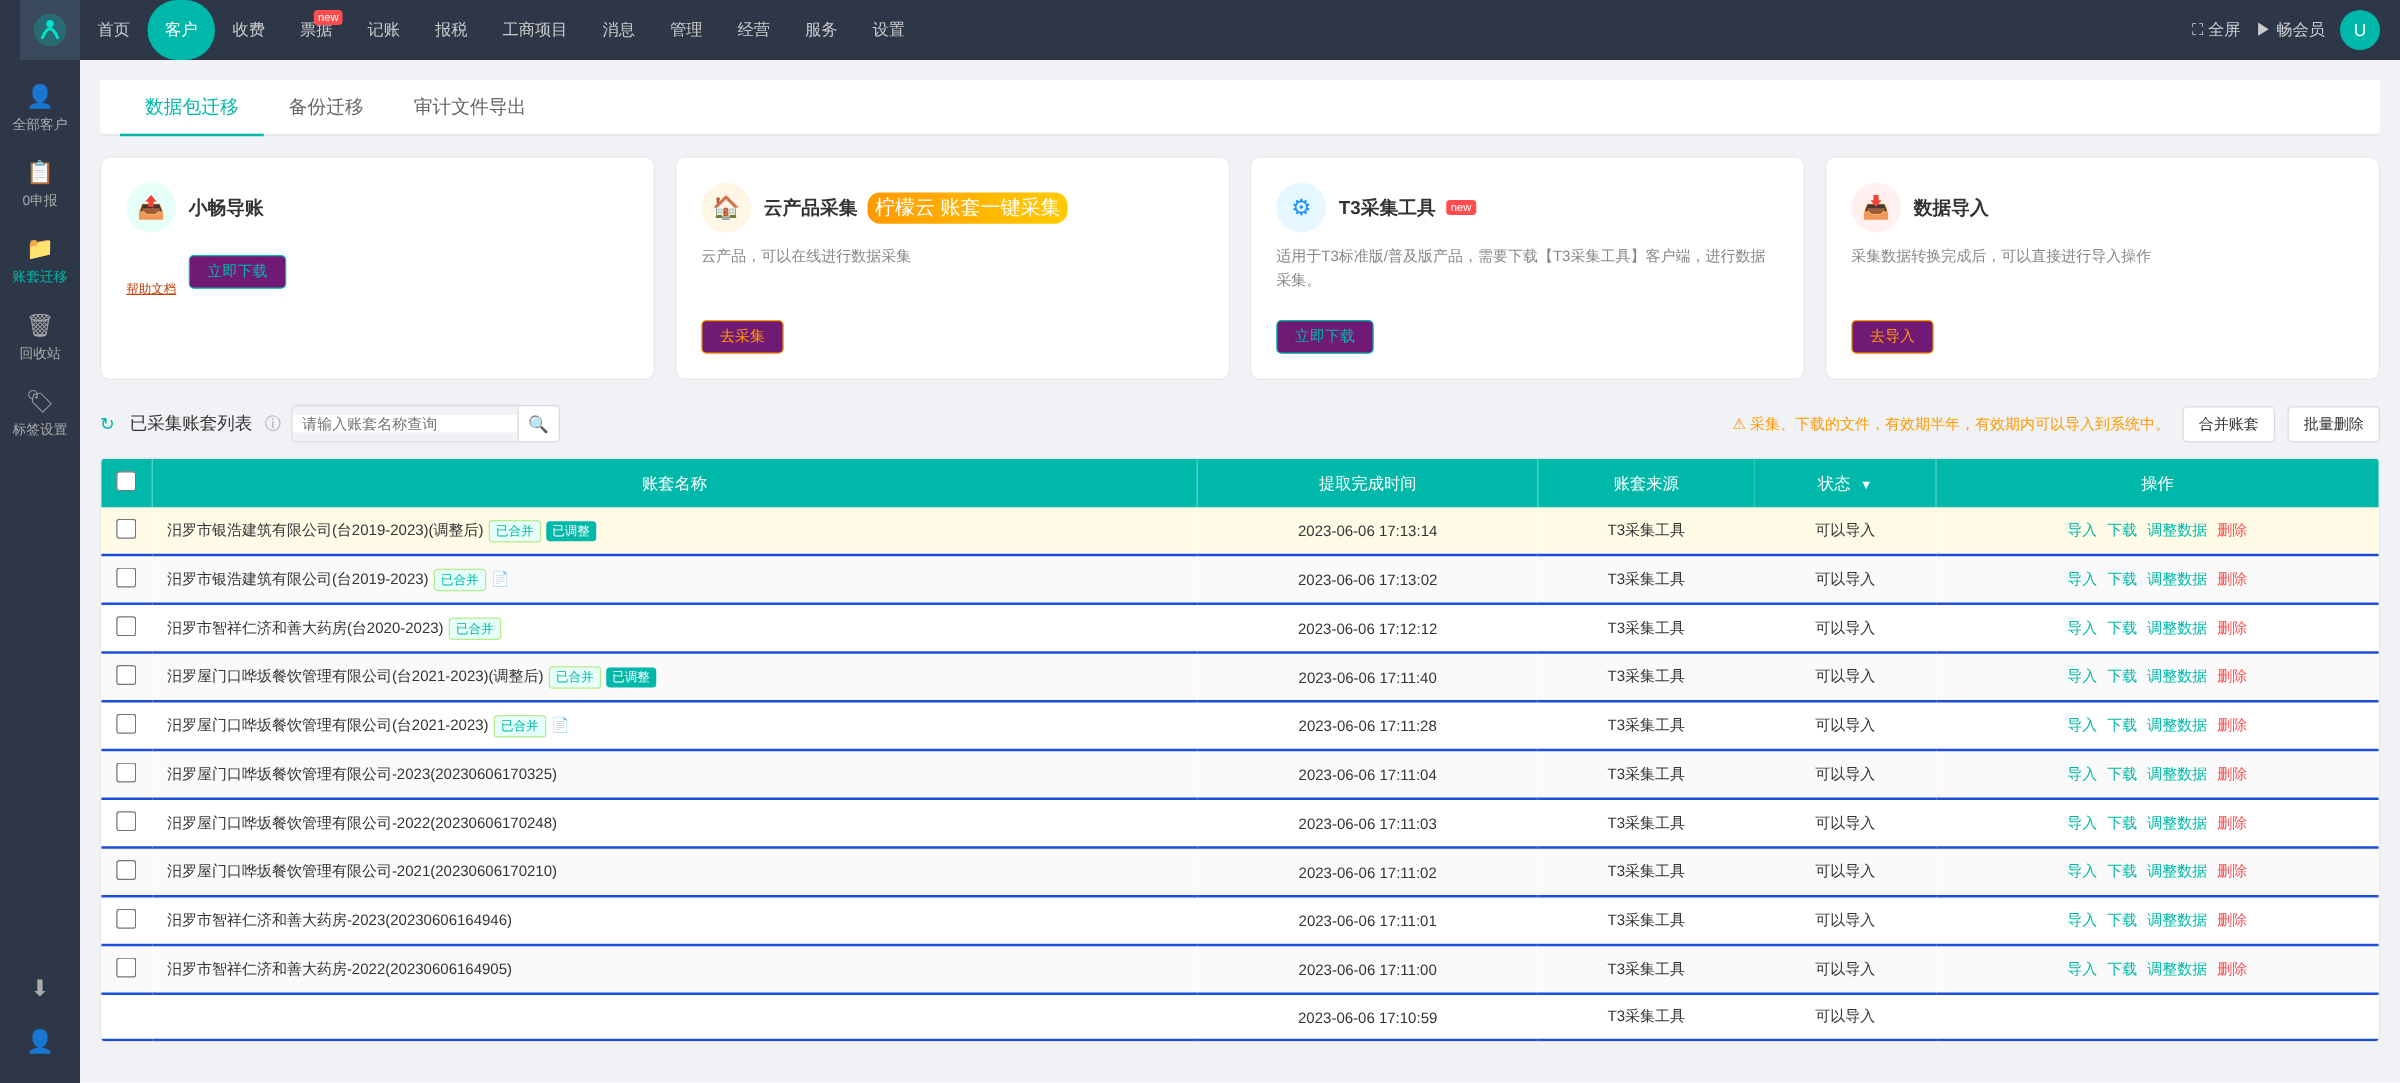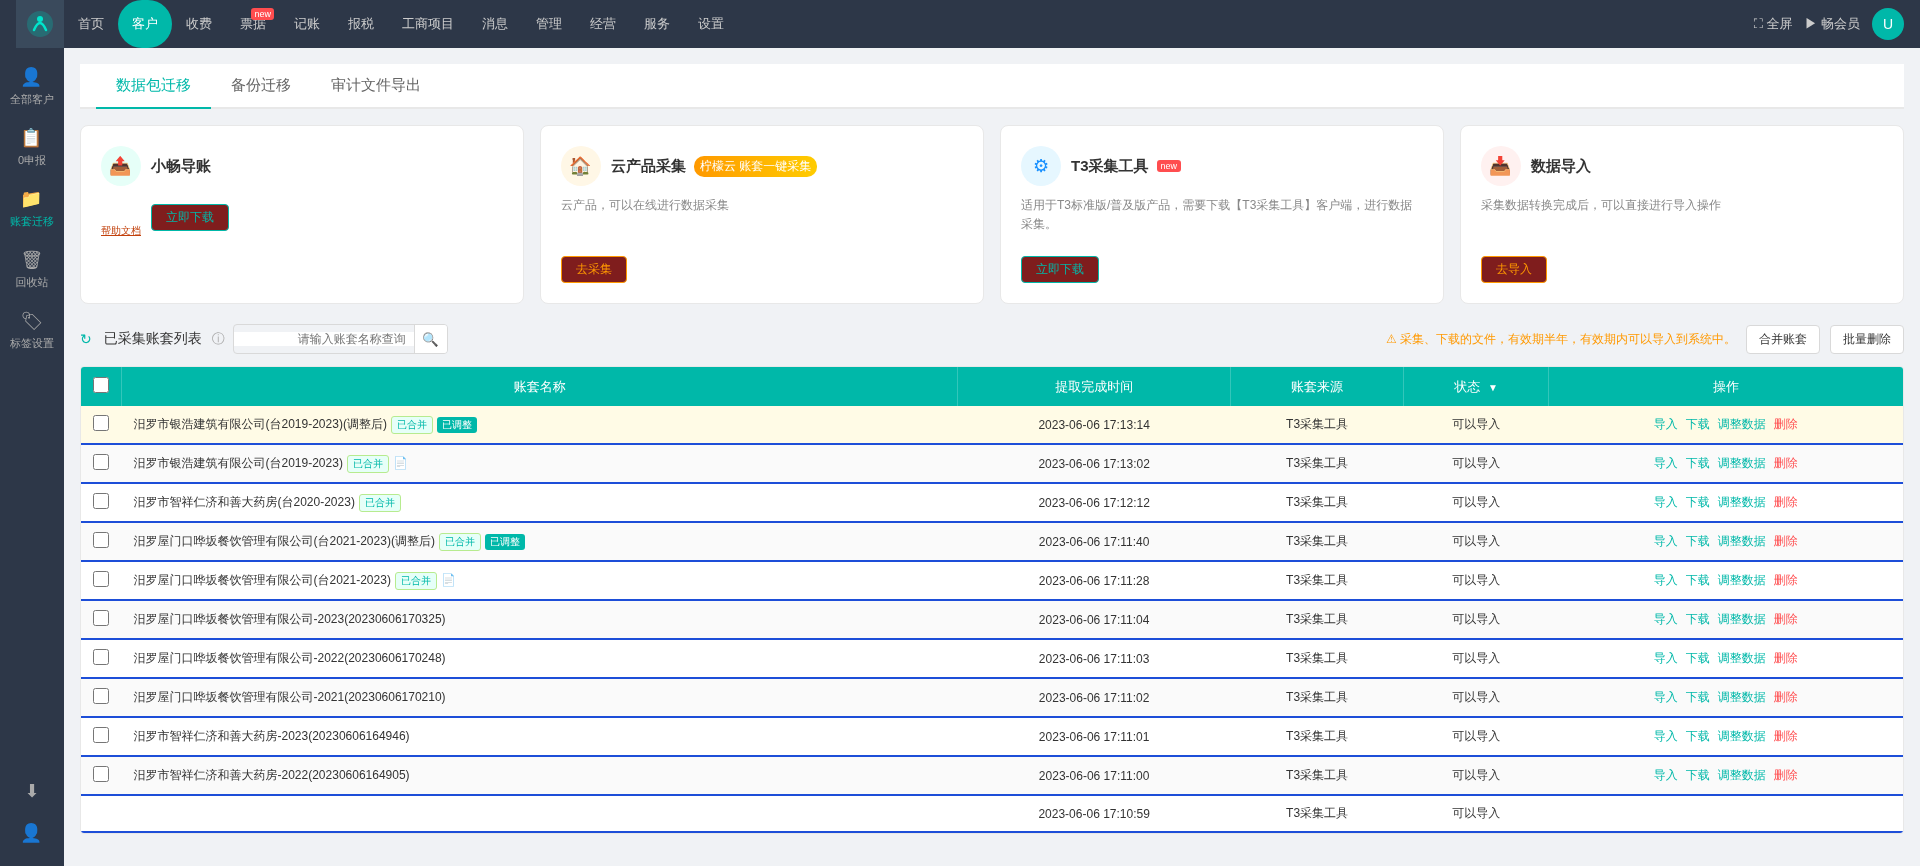--- a/index.html
+++ b/index.html
@@ -80,43 +80,43 @@
     .card-icon.orange { background: #fff7e6; color: #ff9900; }
     .card-icon.blue { background: #e6f7ff; color: #1890ff; }
     .card-icon.red { background: #fff1f0; color: #ff4d4f; }
     .card-title { font-size: 15px; font-weight: 600; color: #333; }
     .card-title-row { display: flex; align-items: center; gap: 8px; }
     .badge-new-card {
       background: #ff4d4f; color: #fff; font-size: 9px; padding: 1px 4px; border-radius: 3px;
     }
     .cloud-badge {
       background: linear-gradient(90deg, #ff9900, #ffcc00); color: #fff;
-      font-size: 12px; padding: 2px 6px; border-radius: 10px;
+      font-size: 16px; padding: 2px 6px; border-radius: 10px;
     }
     .card-desc { font-size: 12px; color: #888; line-height: 1.6; margin-bottom: 12px; min-height: 48px; }
     .card-actions { display: flex; gap: 10px; align-items: center; }
     .btn-link { color: #c2410c; font-size: 10px; cursor: pointer; text-decoration: underline; margin-top: 28px; }
     .btn-outline {
-      border: 1px solid #ff9900; color: #ff9900; background: #7f1d1d;
+      border: 1px solid #ff9900; color: #ff9900; background: #701a75;
       padding: 4px 14px; border-radius: 4px; cursor: pointer; font-size: 12px;
     }
     .btn-outline.teal { border-color: #00b8a9; color: #00b8a9; }
 
     
     .list-header {
       display: flex; align-items: center; gap: 10px; margin-bottom: 12px;
     }
     .list-header-left { display: flex; align-items: center; gap: 8px; flex: 1; }
     .list-title { font-size: 14px; font-weight: 500; color: #333; }
     .search-box {
       display: flex; align-items: center; border: 1px solid #d9d9d9; border-radius: 4px;
       overflow: hidden; height: 30px;
     }
     .search-box input {
-      border: none; outline: none; padding: 0 8px; font-size: 12px; width: 180px; color: #333; text-align: right;
+      border: none; outline: none; padding: 0 8px; font-size: 12px; width: 180px; color: #333;
     }
     .search-box button {
       background: #fff; border: none; border-left: 1px solid #d9d9d9; padding: 0 8px;
       cursor: pointer; color: #888; height: 100%;
     }
     .hint-text { font-size: 12px; color: #ff9900; }
     .btn-merge {
       background: #fff; border: 1px solid #d9d9d9; padding: 5px 12px; border-radius: 4px;
       cursor: pointer; font-size: 12px; color: #333;
     }

